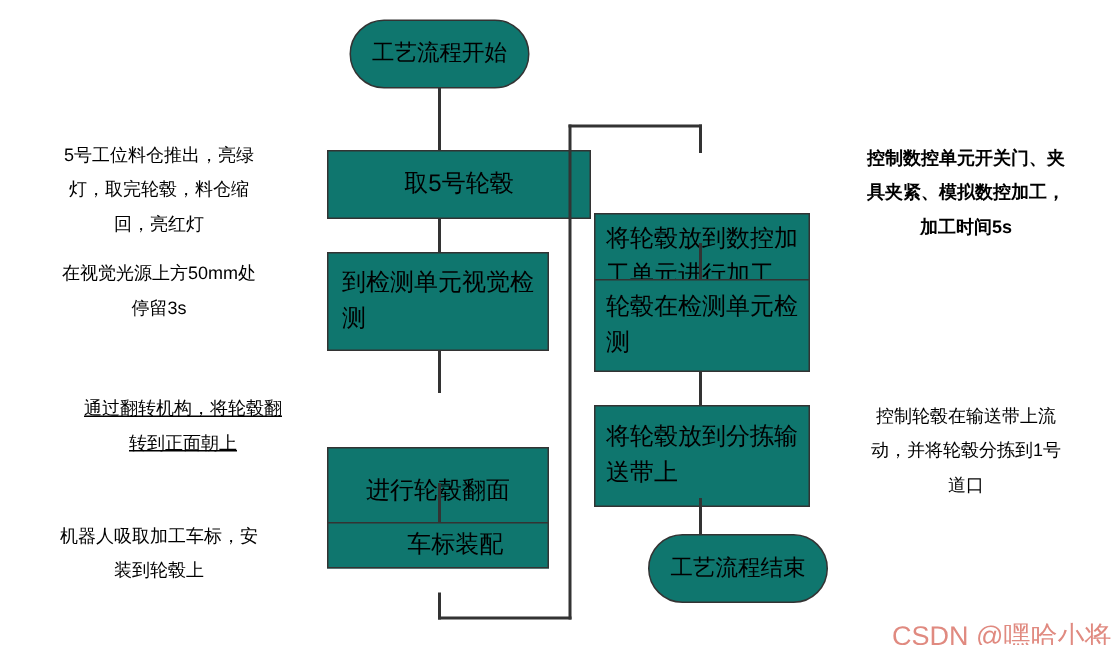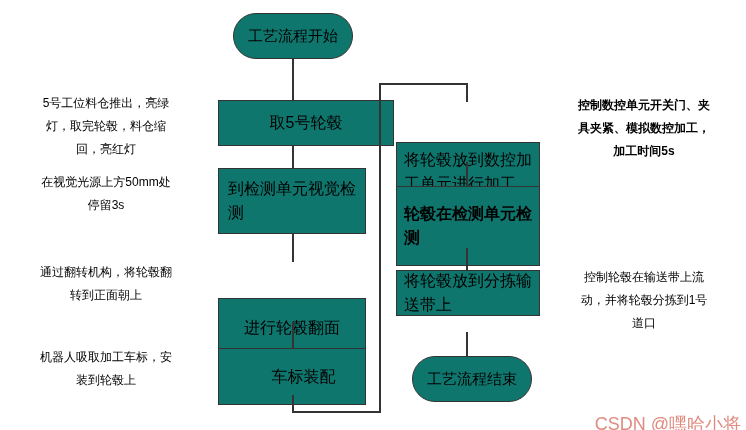--- a/index.html
+++ b/index.html
@@ -46,54 +46,54 @@
     right: 5px;
     font-size: 18px;
   }
 </style>
 </head>
 <body>
 
 <div class="canvas">
 
   <div class="box terminal" style="left:233px; top:13px; width:120px; height:46px;">工艺流程开始</div>
-  <div class="box terminal" style="left:412px; top:356px; width:120px; height:46px;">工艺流程结束</div>
+  <div class="box terminal" style="left:432px; top:356px; width:120px; height:46px;">工艺流程结束</div>
 
   <div class="box" style="left:218px; top:100px; width:176px; height:46px;">取5号轮毂</div>
   <div class="box" style="left:218px; top:168px; width:148px; height:66px;">到检测单元视觉检
 测</div>
   <div class="box" style="left:218px; top:262px; width:148px; height:60px;margin-top:36px;">进行轮毂翻面</div>
-  <div class="box" style="left:218px; top:348px; width:148px; height:57px;padding-left:23px;">车标装配</div>
+  <div class="box" style="left:218px; top:348px; width:148px; height:31px;padding-left:23px;">车标装配</div>
 
   <div class="box" style="left:396px; top:102px; width:144px; height:60px;margin-top:40px;">将轮毂放到数控加
 工单元进行加工</div>
-  <div class="box" style="left:396px; top:186px; width:144px; height:80px;font-weight:bold;">轮毂在检测单元检
+  <div class="box" style="left:396px; top:186px; width:144px; height:62px;">轮毂在检测单元检
 测</div>
-  <div class="box" style="left:396px; top:270px; width:144px; height:46px;">将轮毂放到分拣输
+  <div class="box" style="left:396px; top:270px; width:144px; height:68px;">将轮毂放到分拣输
 送带上</div>
 
   <div class="line" style="left:292px; top:58px;  width:2px; height:42px;"></div>
   <div class="line" style="left:292px; top:146px; width:2px; height:22px;"></div>
   <div class="line" style="left:292px; top:234px; width:2px; height:28px;"></div>
   <div class="line" style="left:292px; top:322px; width:2px; height:26px;"></div>
   <div class="line" style="left:292px; top:395px; width:2px; height:18px;"></div>
   <div class="line" style="left:292px; top:411px; width:89px; height:2px;"></div>
   <div class="line" style="left:379px; top:83px;  width:2px; height:330px;"></div>
   <div class="line" style="left:379px; top:83px;  width:89px; height:2px;"></div>
   <div class="line" style="left:466px; top:83px;  width:2px; height:19px;"></div>
   <div class="line" style="left:466px; top:162px; width:2px; height:24px;"></div>
   <div class="line" style="left:466px; top:248px; width:2px; height:22px;"></div>
   <div class="line" style="left:466px; top:332px; width:2px; height:24px;"></div>
 
   <div class="ann" style="left:4px; top:92px;  width:204px;">5号工位料仓推出，亮绿
 灯，取完轮毂，料仓缩
 回，亮红灯</div>
   <div class="ann" style="left:4px; top:171px; width:204px;">在视觉光源上方50mm处
 停留3s</div>
-  <div class="ann" style="left:4px; top:261px; width:204px;">通过翻转机构，将轮毂翻
+  <div class="ann" style="left:20px; top:261px; width:204px;text-decoration:underline;">通过翻转机构，将轮毂翻
 转到正面朝上</div>
   <div class="ann" style="left:4px; top:346px; width:204px;">机器人吸取加工车标，安
 装到轮毂上</div>
 
   <div class="ann" style="left:544px; top:94px;  width:200px;font-weight:bold;">控制数控单元开关门、夹
 具夹紧、模拟数控加工，
 加工时间5s</div>
   <div class="ann" style="left:544px; top:266px; width:200px;">控制轮毂在输送带上流
 动，并将轮毂分拣到1号
 道口</div>

